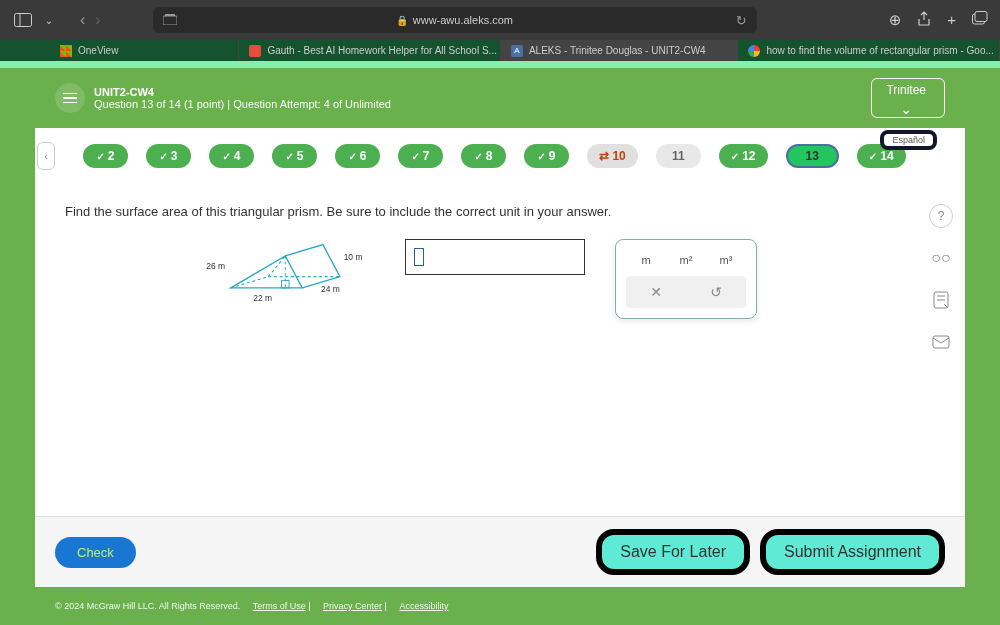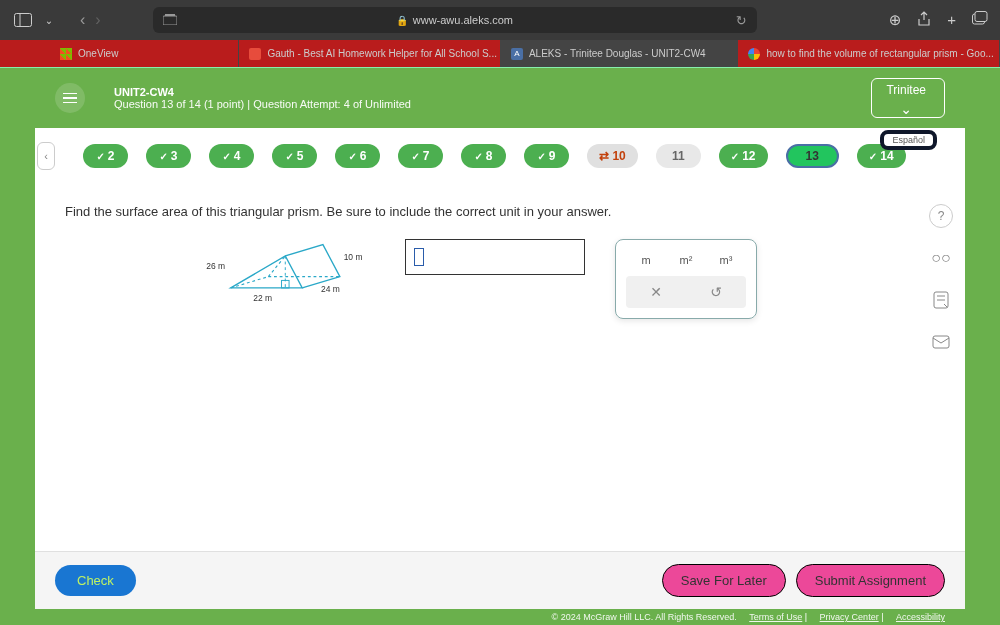--- a/index.html
+++ b/index.html
@@ -11,35 +11,35 @@
     .win-icon { width: 22px; height: 22px; display: flex; align-items: center; justify-content: center; color: #ccc; font-size: 14px; }
     .nav-arrows { display: flex; gap: 10px; margin-left: 8px; }
     .nav-arrow { color: #999; font-size: 16px; cursor: default; }
     .url-bar { flex: 1; height: 26px; background: #2a2a2a; border-radius: 6px; display: flex; align-items: center; justify-content: center; color: #ccc; font-size: 11px; margin: 0 120px 0 40px; position: relative; }
     .url-left-icon { position: absolute; left: 10px; color: #999; }
     .lock-icon { margin-right: 4px; font-size: 10px; }
     .url-refresh { position: absolute; right: 10px; color: #999; font-size: 13px; }
     .browser-icons { display: flex; gap: 16px; color: #ccc; font-size: 15px; }
     
     
-    .tab-bar { height: 28px; background: #b91c1c; display: flex; border-bottom: 1px solid #86efac; justify-content: center; }
+    .tab-bar { height: 28px; background: #14532d; display: flex; border-bottom: 7px solid #86efac; justify-content: center; }
     .tab { flex: 1; display: flex; align-items: center; padding: 0 10px; color: #ccc; font-size: 10px; border-right: 1px solid #444; overflow: hidden; white-space: nowrap; gap: 6px; cursor: pointer; }
     .tab.active { background: #444; }
     .tab-favicon { width: 12px; height: 12px; display: inline-block; flex-shrink: 0; }
     .favicon-oneview { background: linear-gradient(45deg, #f25022 0 50%, #7fba00 50% 100%), linear-gradient(45deg, #00a4ef 0 50%, #ffb900 50% 100%); background-size: 6px 6px; }
     .favicon-gauth { background: #e74c3c; border-radius: 2px; }
     .favicon-aleks { background: #4a6fa5; border-radius: 2px; color: white; font-size: 8px; display: flex; align-items: center; justify-content: center; }
     .favicon-google { background: conic-gradient(#ea4335 0 90deg, #fbbc05 90deg 180deg, #34a853 180deg 270deg, #4285f4 270deg 360deg); border-radius: 50%; }
     
     
     .app { position: absolute; top: 68px; bottom: 0; left: 35px; right: 35px; background: #f5f5f5; display: flex; flex-direction: column; }
     .edge-left, .edge-right { position: absolute; top: 68px; bottom: 0; width: 35px; background: #6ab04c; }
     .edge-left { left: 0; } .edge-right { right: 0; }
     
-    .header { background: #6ab04c; color: white; padding: 10px 20px; display: flex; align-items: center; gap: 29px; }
+    .header { background: #6ab04c; color: white; padding: 10px 20px; display: flex; align-items: center; gap: 9px; }
     .menu-btn { width: 30px; height: 30px; background: rgba(255,255,255,0.15); border-radius: 50%; display: flex; flex-direction: column; align-items: center; justify-content: center; gap: 3px; cursor: pointer; }
     .menu-btn span { width: 14px; height: 1.5px; background: white; }
     .header-info { flex: 1; }
     .header-title { font-size: 11px; font-weight: 600; }
     .header-sub { font-size: 11px; opacity: 0.95; }
     .user-btn { border: 1.5px solid white; border-radius: 6px; padding: 4px 18px 4px 14px; font-size: 12px; display: flex; align-items: center; gap: 8px; cursor: pointer; flex-direction: column; }
     
     .pill-row { background: white; padding: 16px 20px; display: flex; align-items: center; gap: 12px; position: relative; flex-wrap: nowrap; }
     .pill-scroll { position: absolute; left: 2px; width: 18px; height: 28px; border: 1px solid #ccc; border-radius: 6px; display: flex; align-items: center; justify-content: center; color: #888; font-size: 11px; cursor: pointer; }
     .pill-container { display: flex; gap: 18px; margin-left: 28px; align-items: center; }
@@ -65,23 +65,23 @@
     .unit-row.tools { background: #f0f0f0; border-radius: 4px; margin-top: 6px; padding: 8px 10px; justify-content: space-around; }
     .tool-btn { color: #888; font-size: 14px; cursor: pointer; }
     
     .side-tools { position: absolute; right: 12px; top: 20px; display: flex; flex-direction: column; gap: 18px; }
     .side-tool { width: 24px; height: 24px; border: 1px solid #ccc; border-radius: 50%; display: flex; align-items: center; justify-content: center; color: #888; font-size: 12px; cursor: pointer; }
     .side-tool.noborder { border: none; font-size: 16px; }
     
     .footer-bar { background: #f5f5f5; padding: 12px 20px; display: flex; align-items: center; border-top: 1px solid #e0e0e0; }
     .check-btn { background: #1976d2; color: #bef264; border: none; border-radius: 18px; padding: 8px 22px; font-size: 13px; font-weight: 500; cursor: pointer; }
     .footer-btns { margin-left: auto; display: flex; gap: 10px; }
-    .footer-btn { background: #ec4899; border: 1px solid #000000; border-radius: 18px; padding: 8px 18px; font-size: 13px; color: #333; cursor: pointer; }
-    
-    .copyright { background: #6ab04c; color: white; font-size: 9px; padding: 3px 20px; text-align: right; }
+    .footer-btn { background: #5eead4; border: 6px solid #000000; border-radius: 18px; padding: 8px 18px; font-size: 16px; color: #333; cursor: pointer; }
+    
+    .copyright { background: #6ab04c; color: white; font-size: 9px; padding: 14px 20px; }
     .copyright span { margin-left: 10px; text-decoration: underline; cursor: pointer; opacity: 0.9; }
   </style>
 </head>
 <body>
 
 <div class="browser-top">
   <div class="win-controls">
     <div class="win-icon">
       <svg width="18" height="14" viewBox="0 0 18 14">
           <rect x="0.5" y="0.5" width="17" height="13" rx="2" fill="none" stroke="#ccc"></rect>

